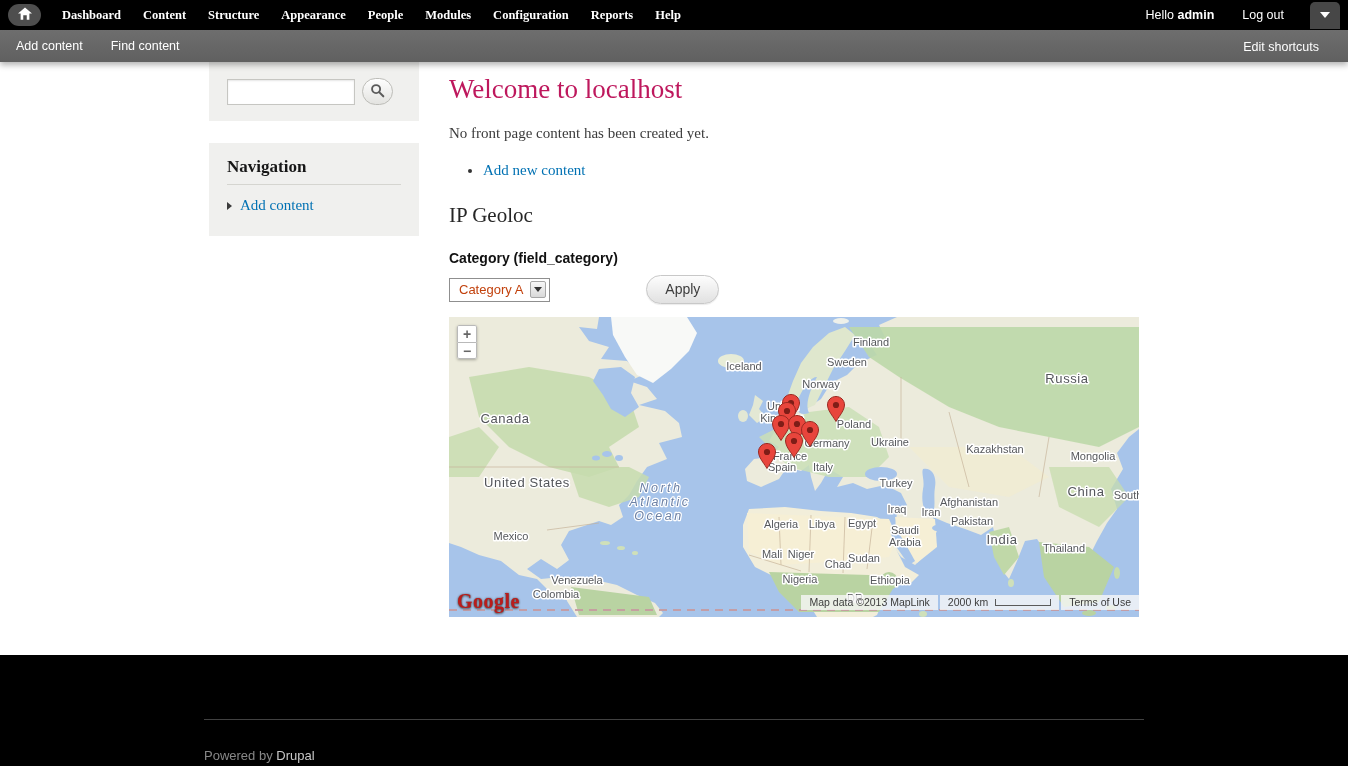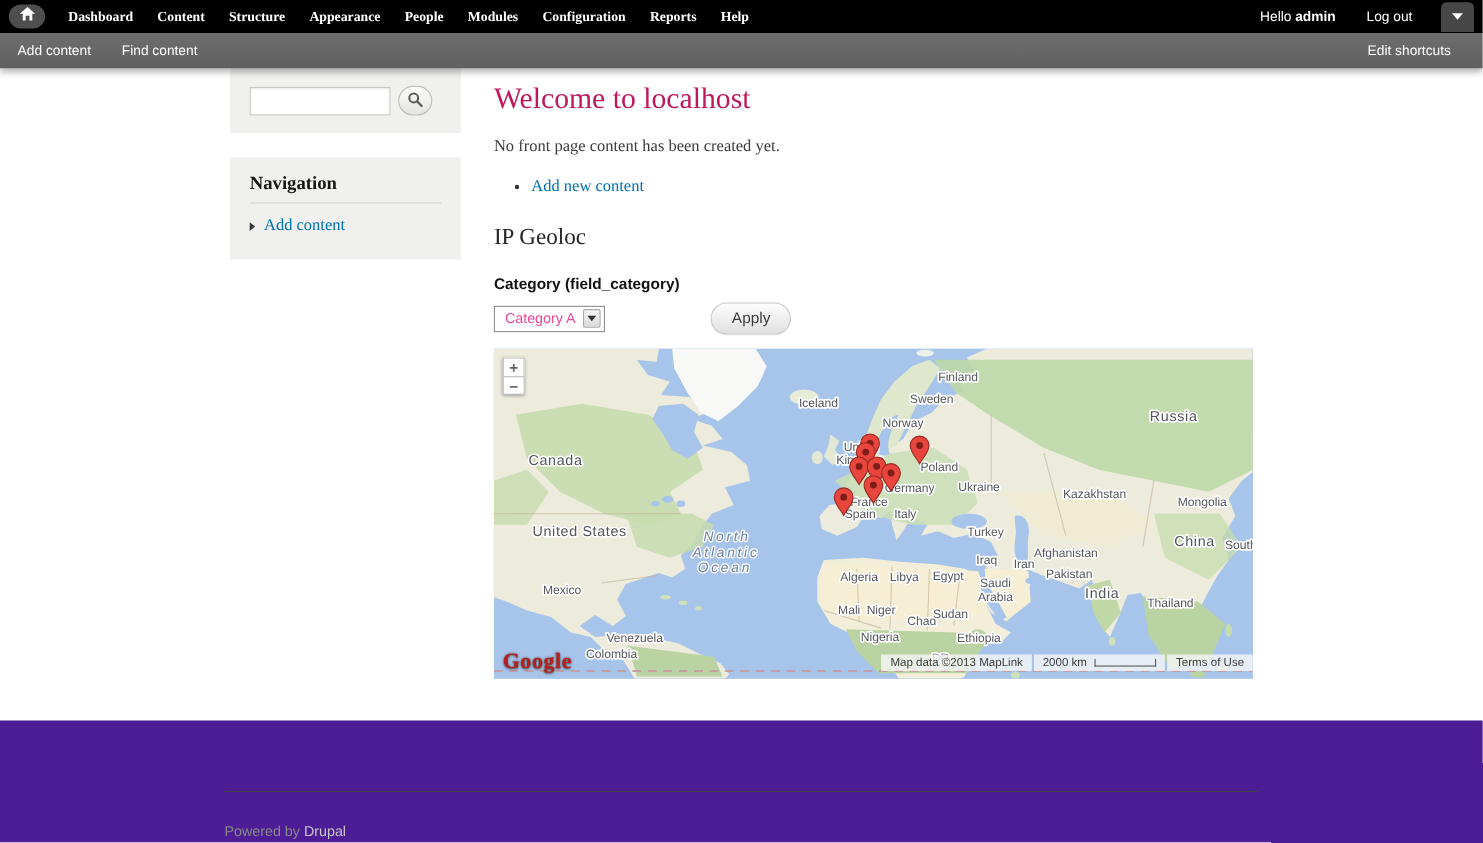--- a/index.html
+++ b/index.html
@@ -100,21 +100,21 @@
   .main h2.block-title {
     font-family:"Liberation Serif", serif; font-weight:normal;
     font-size:21px; color:#262626; margin:24px 0 22px;
   }
   .filter-label { font-size:14px; font-weight:bold; color:#111; margin-bottom:9px; }
   .filter-row { display:flex; align-items:center; }
   .select {
     display:inline-flex; align-items:center; height:24px;
     border:1px solid #8f8f8f; background:#fff; padding:0 3px 0 9px; cursor:pointer;
   }
-  .select .sel-text { font-size:13px; color:#ec4899; }
+  .select .sel-text { font-size:13px; color:#c2410c; }
   .select .sel-arrow-box {
     width:16px; height:17px; margin-left:7px; border:1px solid #a6a6a6; border-radius:2px;
     background:linear-gradient(#f7f7f7,#d9d9d9);
     display:flex; align-items:center; justify-content:center;
   }
   .sel-caret {
     width:0; height:0; border-left:4px solid transparent;
     border-right:4px solid transparent; border-top:5px solid #333;
   }
   .apply-btn {
@@ -156,21 +156,21 @@
   .map-attrib .box {
     background:rgba(248,248,248,.8); height:15px; display:flex; align-items:center;
     padding:0 8px; margin-left:2px; white-space:nowrap;
   }
   .scalebar {
     display:inline-block; width:56px; height:7px; margin-left:7px;
     border:1px solid #5a5a5a; border-top:none;
   }
   .terms { cursor:pointer; }
   
-  .footer { height:111px; background:#4c1d95; }
+  .footer { height:111px; background:#000000; }
   .footer-inner { width:940px; margin:0 auto; }
   .footer-inner { padding-top:64px; }
   .footer-rule { border-top:1px solid #414141; }
   .footer-text { padding-top:28px; font-size:13px; color:#888; }
   .footer-text a { color:#c7c7c7; text-decoration:none; cursor:pointer; }
 </style>
 </head>
 <body>
 
 <div class="toolbar">

